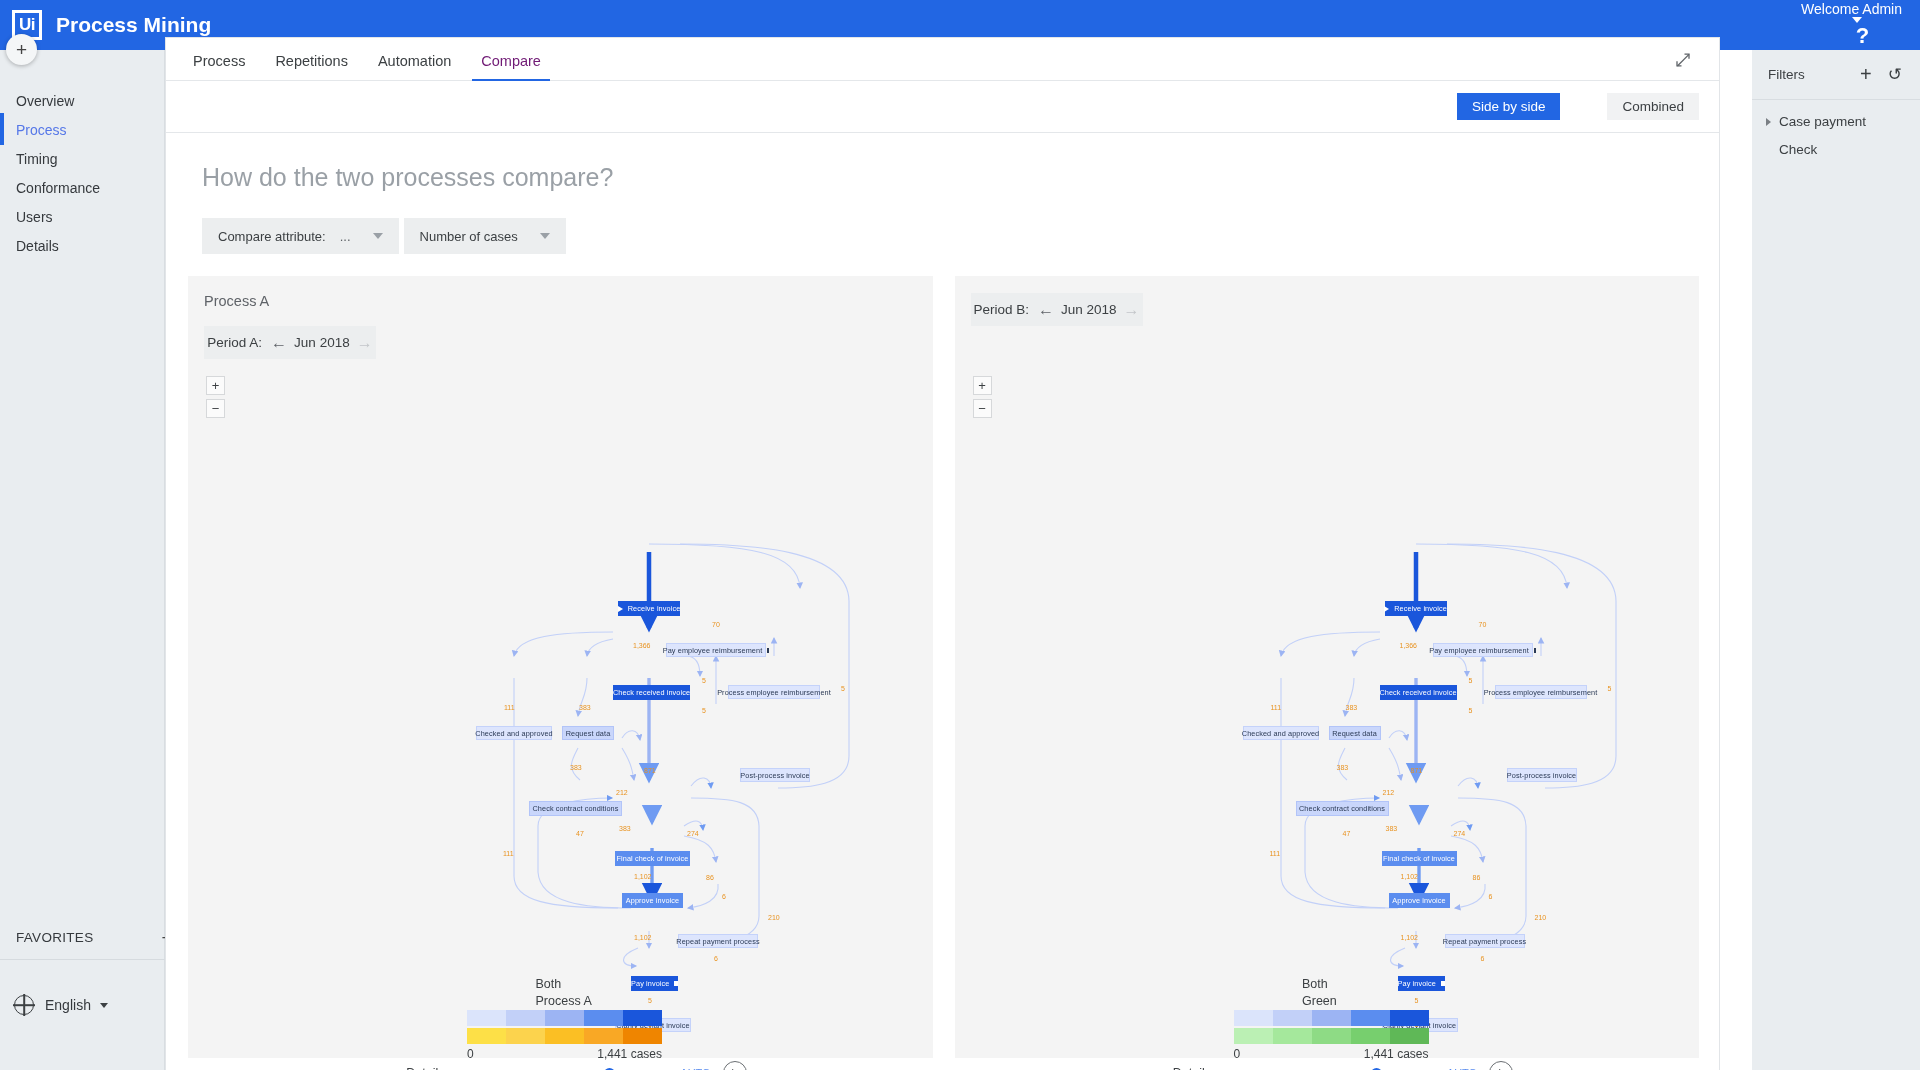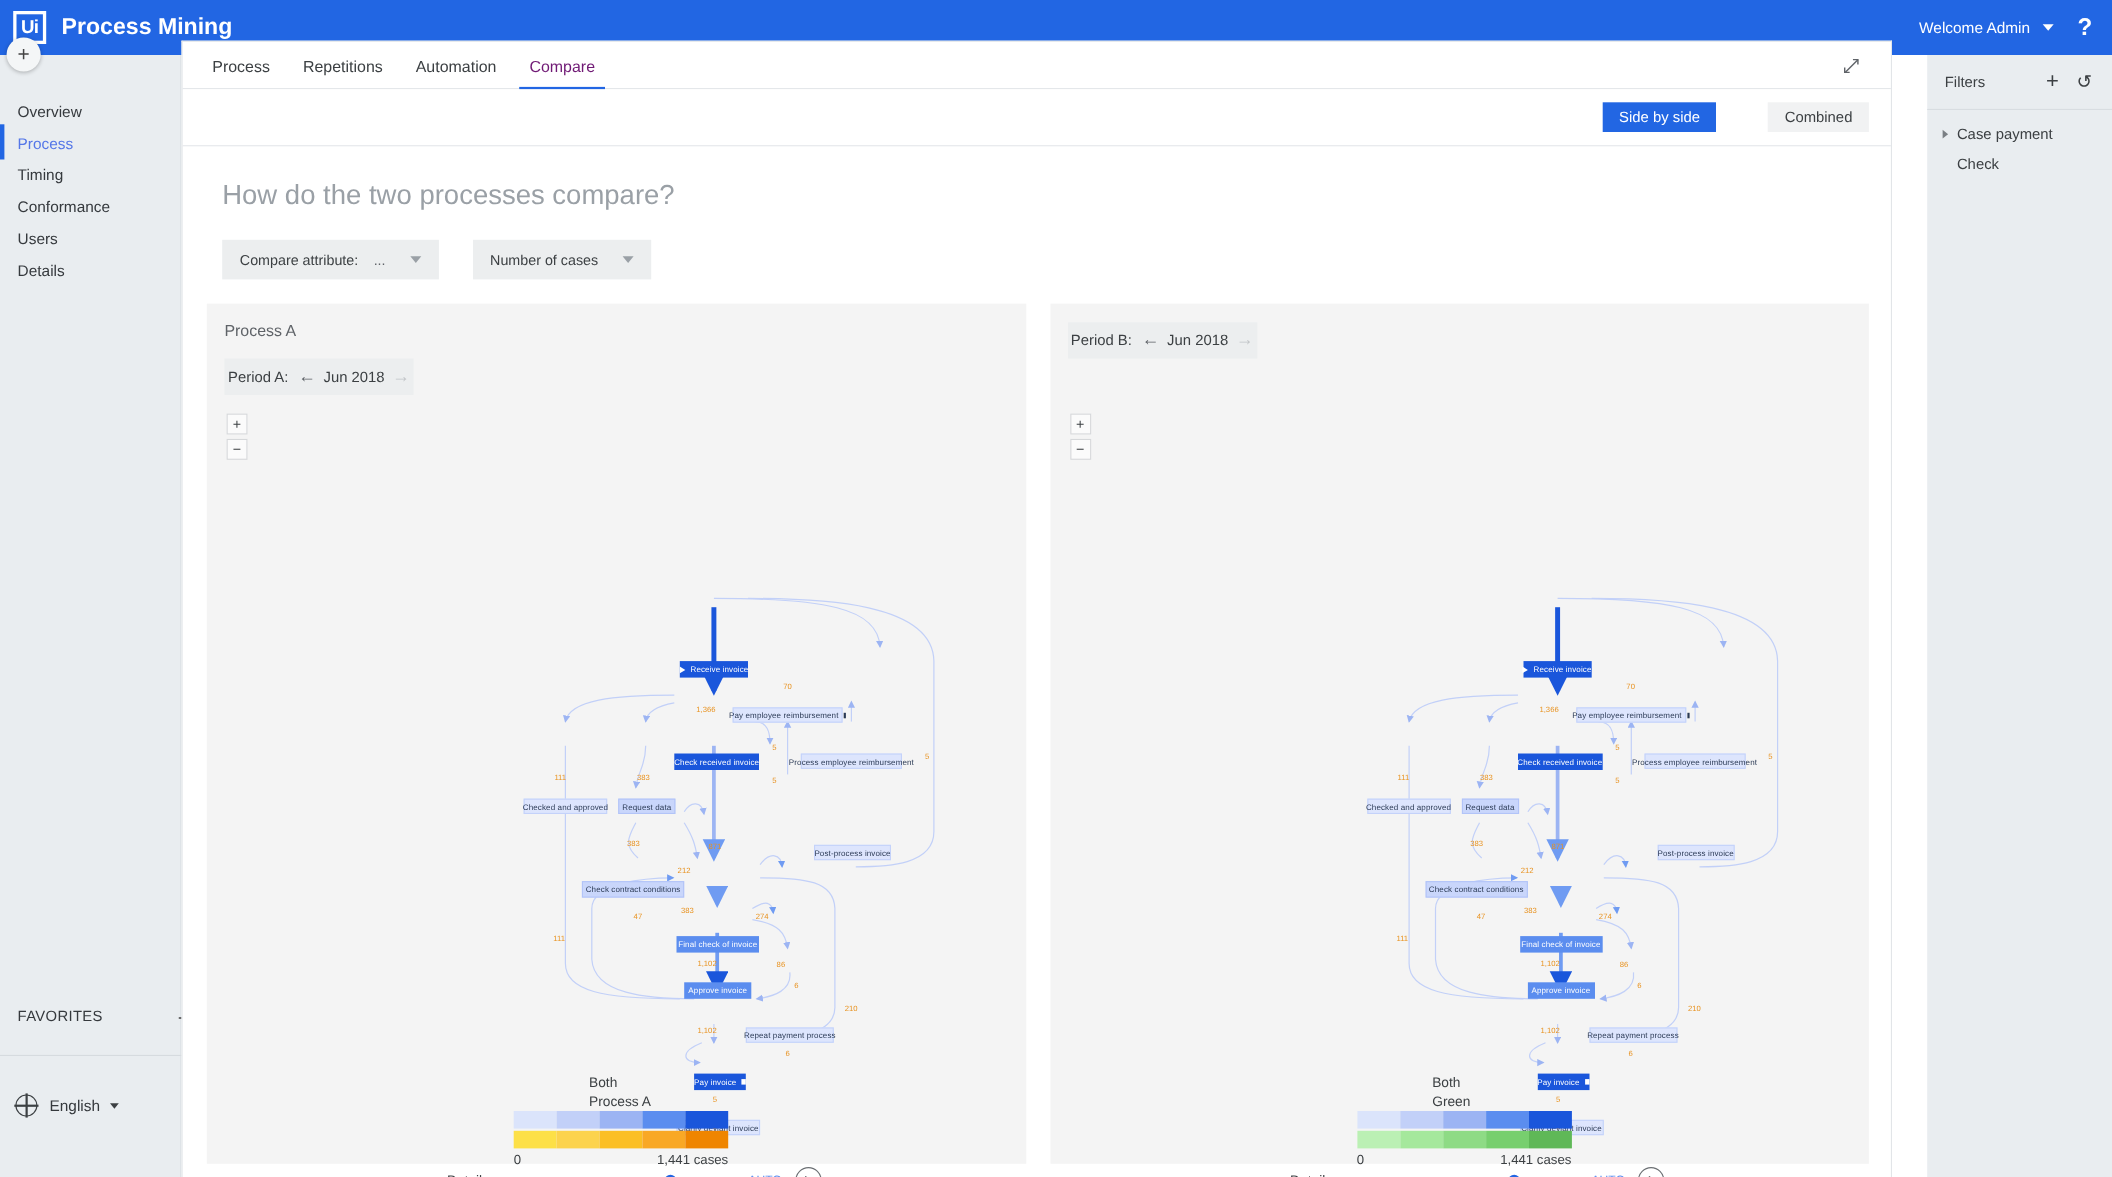--- a/index.html
+++ b/index.html
@@ -15,21 +15,21 @@
   .topbar {
     position: absolute; left: 0; top: 0; width: 1920px; height: 50px;
     background: #2266e3; display: flex; align-items: center;
   }
   .logo-box {
     width: 30px; height: 30px; margin-left: 12px;
     border: 3px solid #ffffff; display: flex; align-items: center; justify-content: center;
     color: #fff; font-size: 17px; font-weight: bold; letter-spacing: -0.5px;
   }
   .app-title { color:#fff; font-size: 21px; font-weight: bold; margin-left: 14px; }
-  .topbar-right { margin-left: auto; display: flex; align-items: center; padding-right: 18px; }
+  .topbar-right { margin-left: auto; display: flex; align-items: center; padding-right: 18px; flex-direction: column; }
   .welcome { color:#fff; font-size: 14px; }
   .caret-down {
     width:0;height:0;border-left:5px solid transparent;border-right:5px solid transparent;
     border-top:6px solid #fff; margin-left: 11px;
   }
   .help-q { color:#fff; font-size: 22px; font-weight: bold; margin-left: 22px; }
 
   
   .sidebar {
     position: absolute; left: 0; top: 50px; width: 165px; height: 1020px;
@@ -44,21 +44,21 @@
   .nav-item {
     height: 29px; display:flex; align-items:center; padding-left: 16px;
     font-size: 14px; color:#35393d; position: relative;
   }
   .nav-item.active { color:#5577e8; }
   .nav-item.active::before {
     content:""; position:absolute; left:0; top:-2px; width:4px; height: 32px; background:#2266e3;
   }
   .fav-head {
     position:absolute; left:0; bottom: 110px; width: 187px; height: 44px;
-    display:flex; padding: 0 14px 0 16px;
+    display:flex; align-items:center; padding: 0 14px 0 16px;
     font-size: 13.5px; color:#35393d; letter-spacing: .3px;
     border-bottom: 1px solid #d6dbdf;
   }
   .fav-head .plus { margin-left:auto; font-size: 19px; color:#444; }
   .lang-row {
     position:absolute; left:0; bottom: 48px; width:165px; height: 34px;
     display:flex; align-items:center; padding-left: 14px; font-size: 14px; color:#35393d;
   }
   .globe {
     width:20px;height:20px;border-radius:50%;border:1.6px solid #3c4043; margin-right:11px;
@@ -79,21 +79,21 @@
   .tab.active::after{content:"";position:absolute;left:6px;right:6px;bottom:-1px;height:2.5px;background:#2266e3;}
   .expand-icon { position:absolute; right:28px; top:14px; width:16px; height:16px; }
 
   .modebar { height: 52px; display:flex; align-items:center; justify-content:flex-end; padding-right: 20px; border-bottom:1px solid #e4e7ea;}
   .seg { display:flex; }
   .seg-btn { height:27px; padding: 0 15px; font-size: 13.5px; display:flex;align-items:center; background:#f1f2f3; color:#3c4043;margin-left:47px;}
   .seg-btn.active { background:#2266e3; color:#fff; }
 
   .headline { font-size: 25px; color:#9aa0a6; font-weight: normal; padding: 30px 0 0 36px; }
 
-  .dropdowns { display:flex; gap: 31px; padding: 26px 0 0 36px; }
+  .dropdowns { display:flex; gap: 5px; padding: 26px 0 0 36px; }
   .dd { height: 36px; background:#eceeef; display:flex;align-items:center; padding: 0 16px; font-size:13px; color:#3c4043;}
   .dd .val { margin-left: 14px; color:#5f6368;}
   .dd .arrow { width:0;height:0;border-left:5px solid transparent;border-right:5px solid transparent;border-top:6px solid #9aa0a6; margin-left: 22px;}
 
   
   .panels { display:flex; gap: 22px; padding: 22px 20px 0 22px; }
   .panel { width: 747px; height: 782px; background:#f4f4f4; position:relative; }
   .panel-title { font-size: 14.5px; color:#5f6368; padding: 17px 0 0 16px; }
 
   .period {

